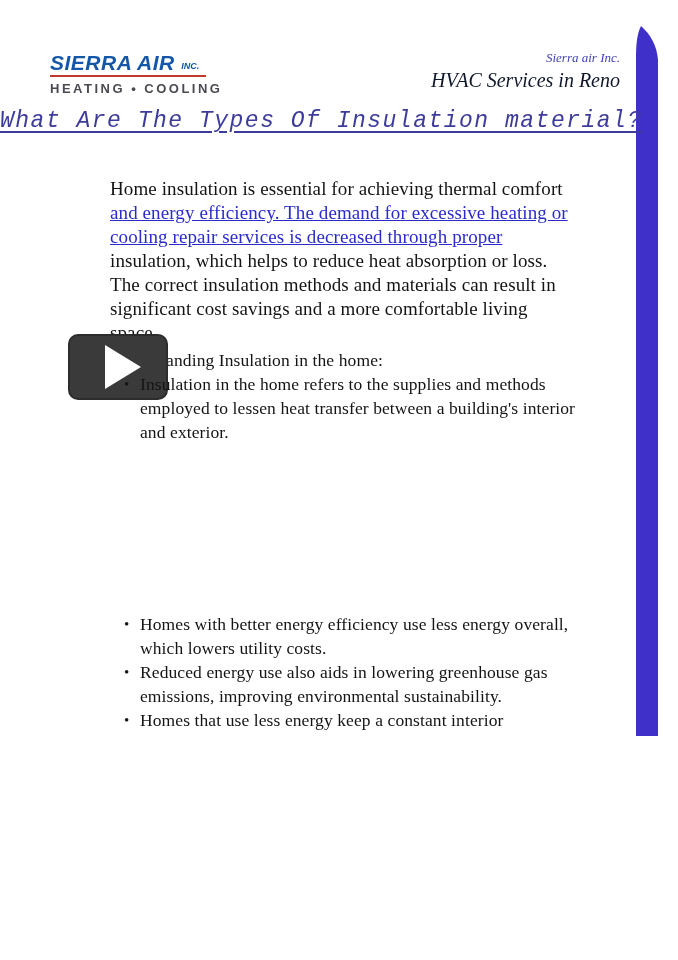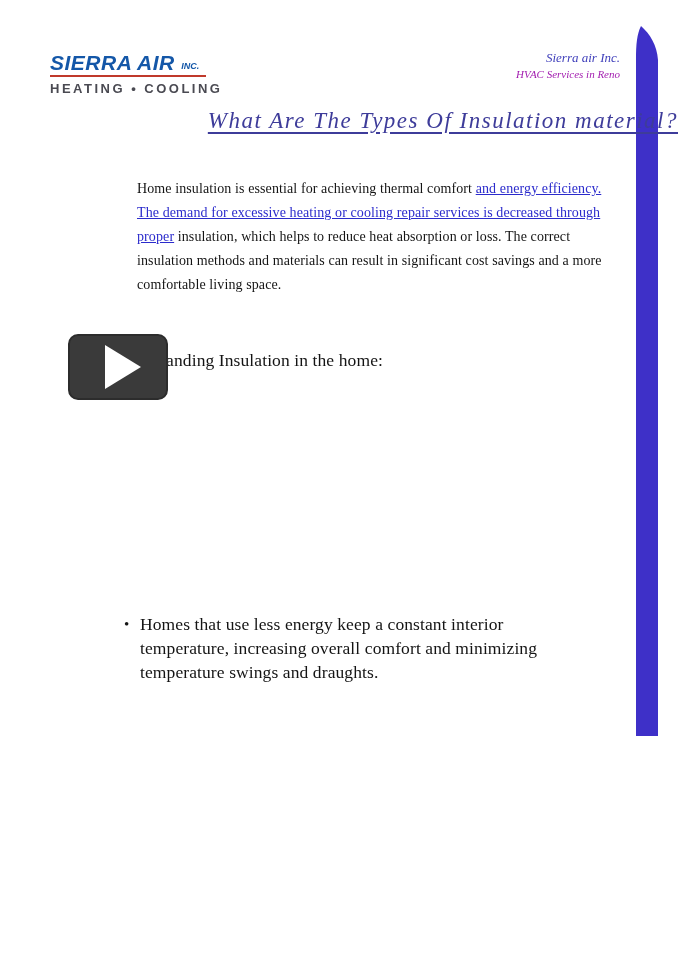--- a/index.html
+++ b/index.html
@@ -23,38 +23,38 @@
   .logo-main .inc { font-size:9px; letter-spacing:0; vertical-align:1px; }
   .logo-rule { height:2px; background:#c0392b; width:156px; margin-top:2px; }
   .logo-tagline {
     font-size:13px; letter-spacing:2.5px; color:#4a4a52;
     margin-top:4px; font-weight:bold; white-space:nowrap;
   }
 
   
   .company { position:absolute; right:58px; top:50px; text-align:right; font-style:italic; }
   .company-line1 { color:#4040bb; font-size:13px; line-height:1.2; }
-  .company-line2 { color:#a21caf; font-size:11px; line-height:1.2; margin-top:2px; }
+  .company-line2 { color:#0f172a; font-size:20px; line-height:1.2; margin-top:2px; }
 
   
   .slide-title {
     position:absolute; left:0; top:108px; width:100%;
-    text-align:right;
+    text-align:left;
     font-size:23px; font-style:italic; letter-spacing:1.5px;
     color:#3e3c9a;
     text-decoration:underline;
     text-underline-offset:4px;
+    font-family:Liberation Mono, monospace;
   }
 
   
   .intro {
     position:absolute; left:110px; top:177px; width:468px;
-    font-size:14px; line-height:24px; color:#141414;
+    font-size:19px; line-height:24px; color:#141414;
     letter-spacing:0.1px;
-    margin-left:27px;
   }
   .intro a { color:#2b2bcc; text-decoration:underline; cursor:pointer; }
 
   .section { position:absolute; left:110px; width:468px;
     font-size:17.5px; line-height:24px; color:#141414; letter-spacing:0.1px; }
   .section-0 { top:348px; }
   .section-1 { top:612px; }
   .section-heading { font-weight:normal; font-size:17.5px; position:relative; z-index:2; }
   .bullets { list-style:none; position:relative; z-index:8; }
   .bullets li { padding-left:30px; position:relative; }
@@ -123,22 +123,25 @@
 
   <div class="intro"><span>Home insulation is essential for achieving thermal comfort </span><a>and energy efficiency. The demand for excessive heating or cooling repair services is decreased through proper</a><span> insulation, which helps to reduce heat absorption or loss. The correct insulation methods and materials can result in significant cost savings and a more comfortable living space.</span></div>
 
   <div class="play-button">
     <div class="play-triangle"></div>
   </div>
 
   <div class="section section-0">
     <div class="section-heading">Understanding Insulation in the home:</div>
     <ul class="bullets">
+      <li>Insulation in the home refers to the supplies and methods employed to lessen heat transfer between a building's interior and exterior.</li>
     </ul>
   </div>
 
   <div class="section section-1">
     <ul class="bullets">
+      <li>Homes with better energy efficiency use less energy overall, which lowers utility costs.</li>
+      <li>Reduced energy use also aids in lowering greenhouse gas emissions, improving environmental sustainability.</li>
       <li>Homes that use less energy keep a constant interior temperature, increasing overall comfort and minimizing temperature swings and draughts.</li>
     </ul>
   </div>
 
 </div>
 
 </body></html>

